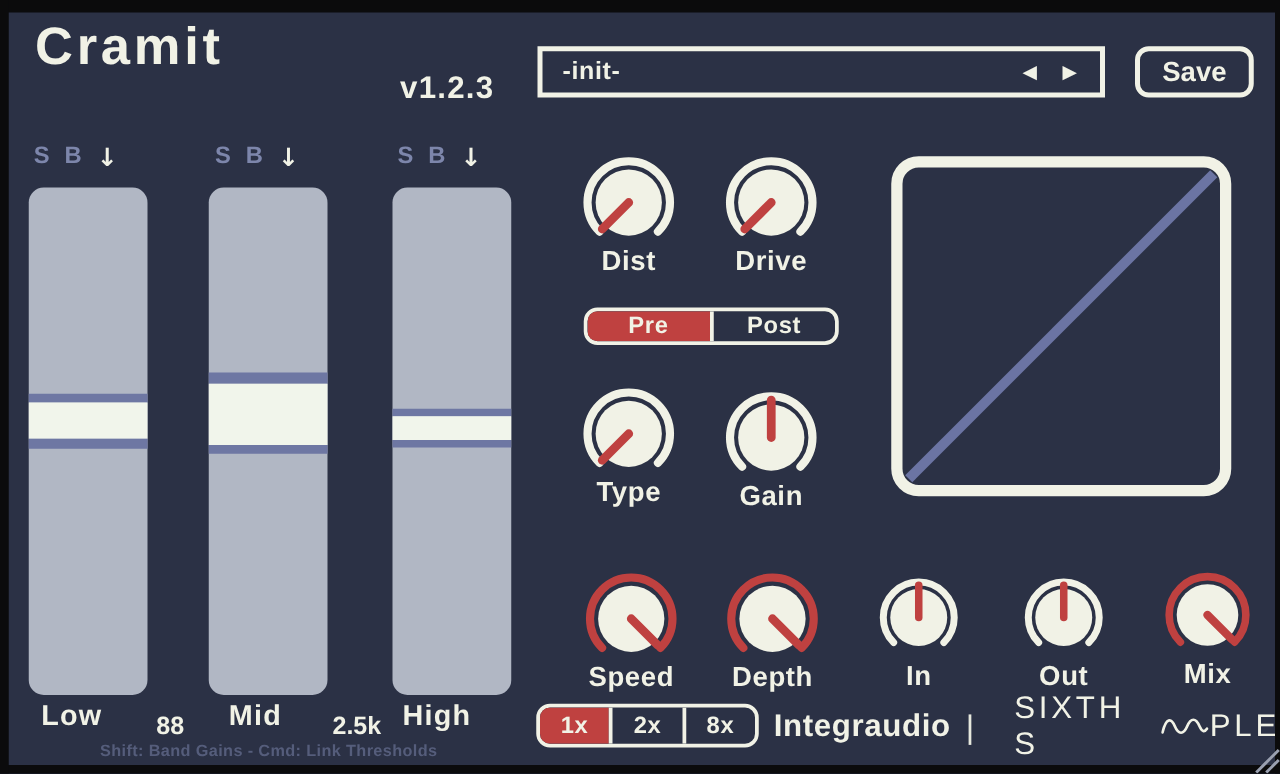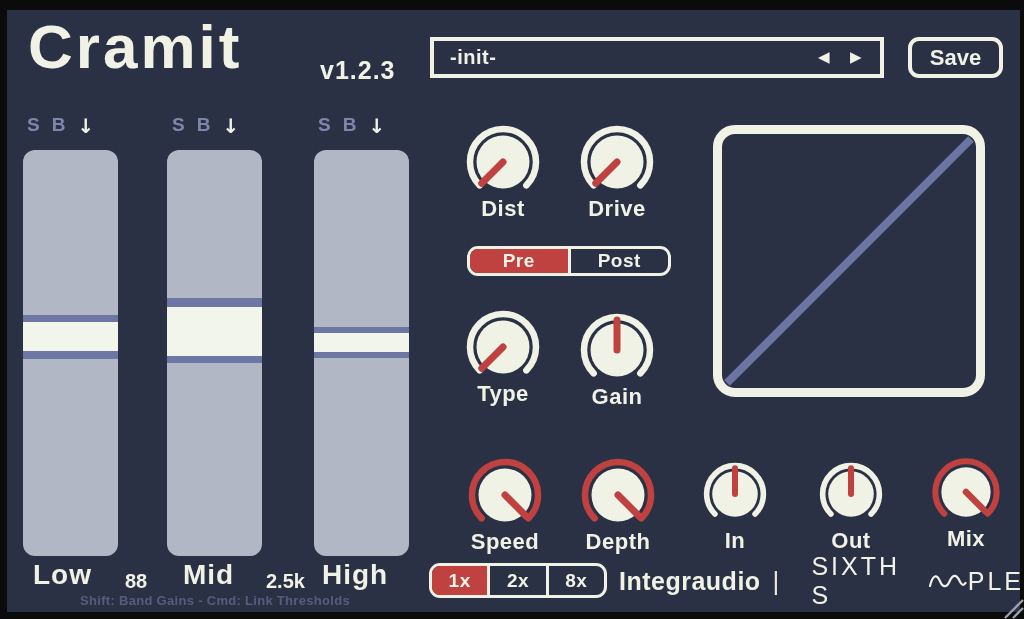--- a/index.html
+++ b/index.html
@@ -4,39 +4,39 @@
 <style>
   html,body{margin:0;padding:0;background:#0b0b0c;}
   .stage{position:relative;width:1024px;height:619px;overflow:hidden;
          background:var(--bg,#2b3145);
          font-family:"Liberation Sans","DejaVu Sans",sans-serif;
          -webkit-font-smoothing:antialiased;}
   .abs{position:absolute;}
   .frame{position:absolute;background:#0b0b0c;z-index:50;}
 
   
-  .title{color:var(--cream,#f1f2e6);font-weight:bold;font-size:62px;letter-spacing:3px;line-height:1;}
+  .title{color:var(--cream,#f1f2e6);font-weight:bold;font-size:42px;letter-spacing:3px;line-height:1;}
   .version{color:var(--cream,#f1f2e6);font-weight:bold;font-size:25px;letter-spacing:1px;}
   .preset{box-sizing:border-box;border:4px solid var(--cream,#f1f2e6);border-radius:0;
           display:flex;align-items:center;padding-left:16px;color:var(--cream,#f1f2e6);
           font-size:20px;font-weight:bold;letter-spacing:.5px;}
   .preset .nav{position:absolute;top:50%;transform:translateY(-54%);
                font-family:"DejaVu Sans",sans-serif;font-size:15px;cursor:pointer;}
   .btn{box-sizing:border-box;border:4px solid var(--cream,#f1f2e6);border-radius:11px;
        display:flex;align-items:center;justify-content:center;color:var(--cream,#f1f2e6);
        font-size:22px;font-weight:bold;cursor:pointer;}
 
   
   .sbrow{display:flex;gap:12px;font-size:19px;font-weight:bold;color:var(--muted,#7d86ab);}
   .sbrow .dn{color:var(--cream,#f1f2e6);font-family:"DejaVu Sans",sans-serif;font-size:20px;}
   .slider{width:95px;top:150px;height:406px;background:var(--slider,#b1b7c4);border-radius:12px;cursor:ns-resize;}
   .th{position:absolute;left:0;right:0;}
   .th.dv{background:var(--divider,#6e77a3);}
   .th.wh{background:var(--bandwhite,#f1f5eb);}
-  .bandlabel{color:var(--cream,#f1f2e6);font-weight:bold;font-size:28px;letter-spacing:1px;line-height:1;}
+  .bandlabel{color:var(--cream,#f1f2e6);font-weight:bold;font-size:23px;letter-spacing:1px;line-height:1;}
   .xover{color:var(--cream,#f1f2e6);font-weight:bold;font-size:20px;line-height:1;cursor:ew-resize;}
   .hint{width:430px;text-align:center;color:var(--hint,#555d7b);font-size:13px;font-weight:bold;letter-spacing:.3px;}
 
   
   .knob{width:80px;height:80px;cursor:pointer;}
   .knob svg{position:absolute;left:0;top:0;}
   .knob .klabel{position:absolute;left:-20px;top:74px;width:120px;text-align:center;
                 color:var(--cream,#f1f2e6);font-weight:bold;font-size:22px;letter-spacing:.5px;}
 
   

